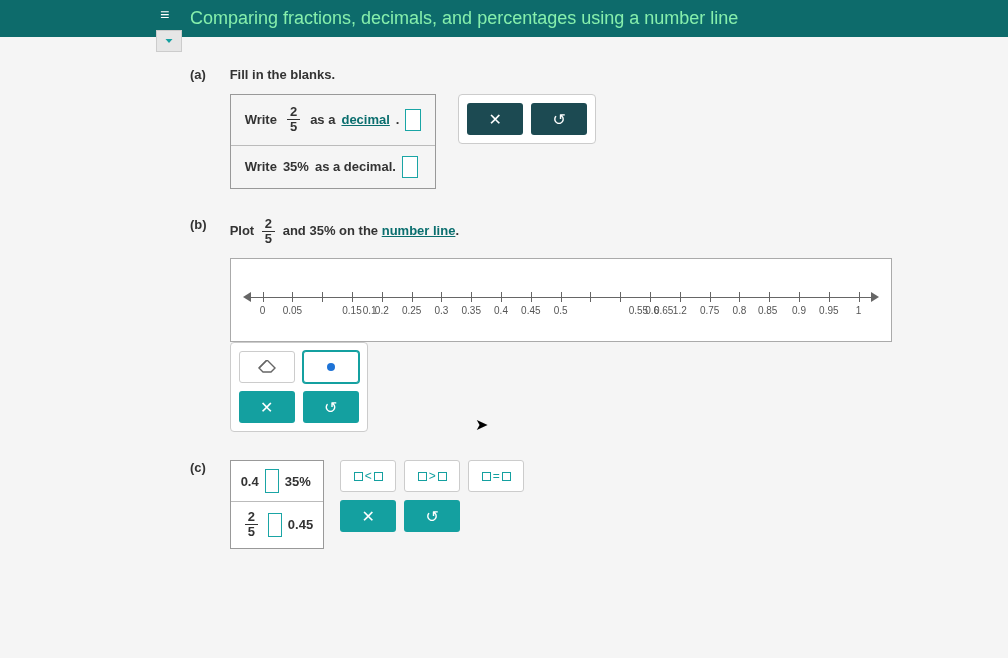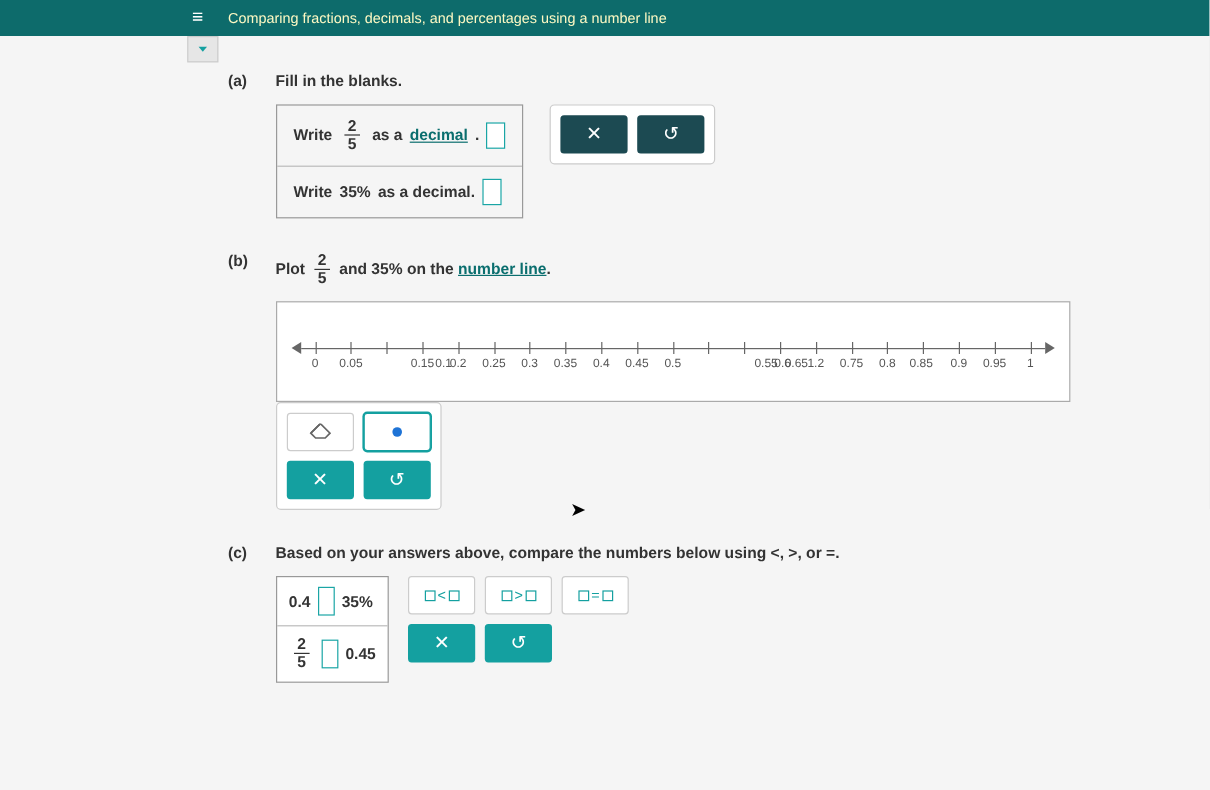--- a/index.html
+++ b/index.html
@@ -9,23 +9,23 @@
       color: #333;
       font-size: 13px;
     }
     .page {
       background: #f5f5f5;
       min-height: 658px;
       position: relative;
     }
     .header-bar {
       background: #0d6b6b;
-      color: #fef9c3;
+      color: #86efac;
       padding: 8px 20px 8px 190px;
-      font-size: 12px;
+      font-size: 18px;
       display: flex;
       align-items: center;
       gap: 12px;
     }
     .hamburger {
       position: absolute;
       left: 160px;
       top: 6px;
       color: #fff;
       font-size: 16px;
@@ -389,21 +389,20 @@
               </button>
             </div>
           </div>
         </div>
       </div>
     </div>
 
     <div class="part">
       <span class="part-label">(c)</span>
       <div class="part-body">
-        <div class="part-text">Based on your answers above, compare the numbers below using &lt;, &gt;, or =.</div>
         <div class="part-c-wrap">
           <div class="compare-box">
             <div class="compare-row">
               <span>0.4</span>
               <span class="compare-blank"></span>
               <span>35%</span>
             </div>
             <div class="compare-row">
               <span class="fraction">
                 <span class="num">2</span>

